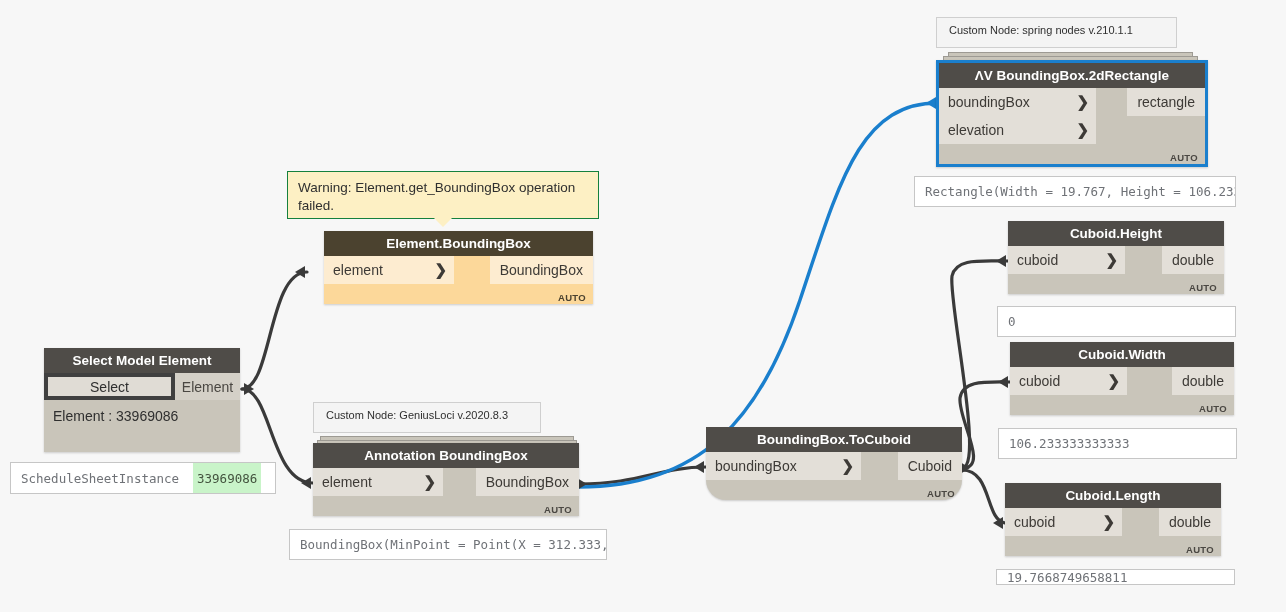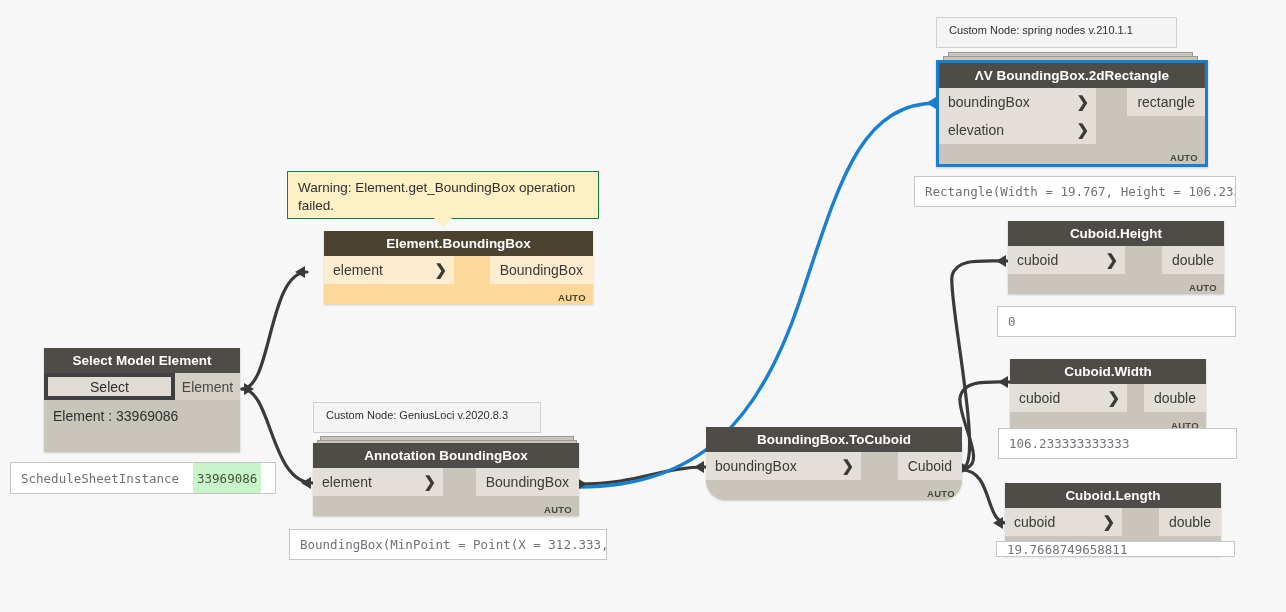--- a/index.html
+++ b/index.html
@@ -369,21 +369,21 @@
       <div class="port-out">double</div>
     </div>
     <div class="node-footer">
       <span class="auto">AUTO</span>
     </div>
   </div>
   <div class="preview" style="left:997px; top:306px; width:239px; height:31px;">
     <span>0</span>
   </div>
 
-  <div class="node" style="left:1010px; top:359px; width:196px;">
+  <div class="node" style="left:1010px; top:342px; width:224px;">
     <div class="node-header">Cuboid.Width</div>
     <div class="port-row">
       <div class="port-in" style="width:117px;">
         <span>cuboid</span>
         <span class="chev">❯</span>
       </div>
       <div class="port-gap"></div>
       <div class="port-out">double</div>
     </div>
     <div class="node-footer">
@@ -401,17 +401,17 @@
         <span>cuboid</span>
         <span class="chev">❯</span>
       </div>
       <div class="port-gap"></div>
       <div class="port-out">double</div>
     </div>
     <div class="node-footer">
       <span class="auto">AUTO</span>
     </div>
   </div>
-  <div class="preview" style="left:996px; top:541px; width:239px; height:16px;text-align:center;">
+  <div class="preview" style="left:996px; top:569px; width:239px; height:16px;text-align:center;">
     <span>19.7668749658811</span>
   </div>
 
 </div>
 
 </body></html>

